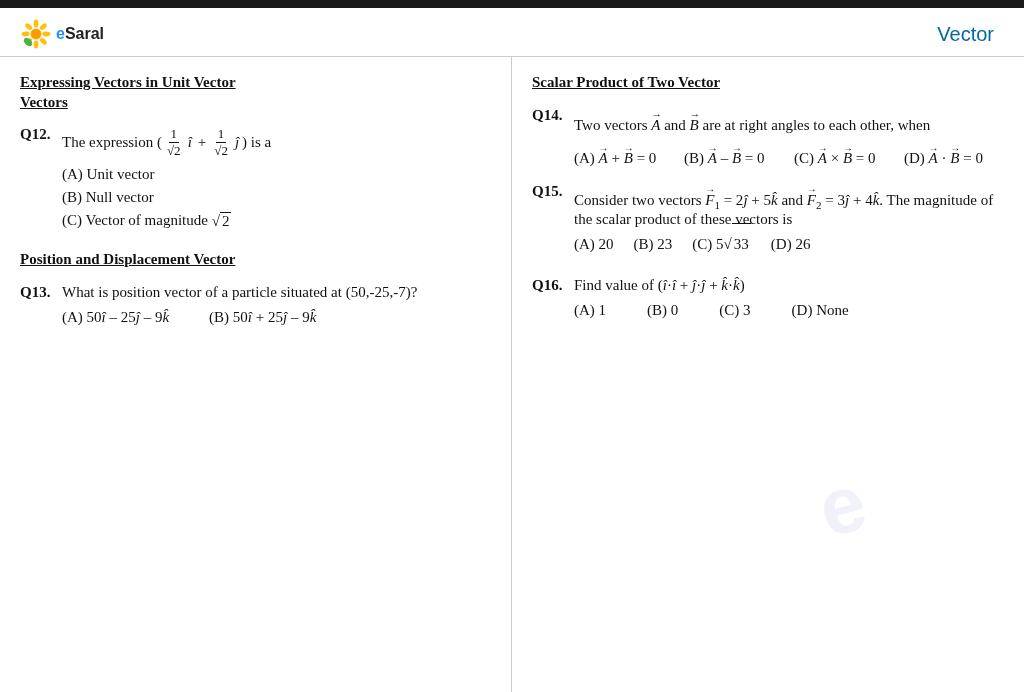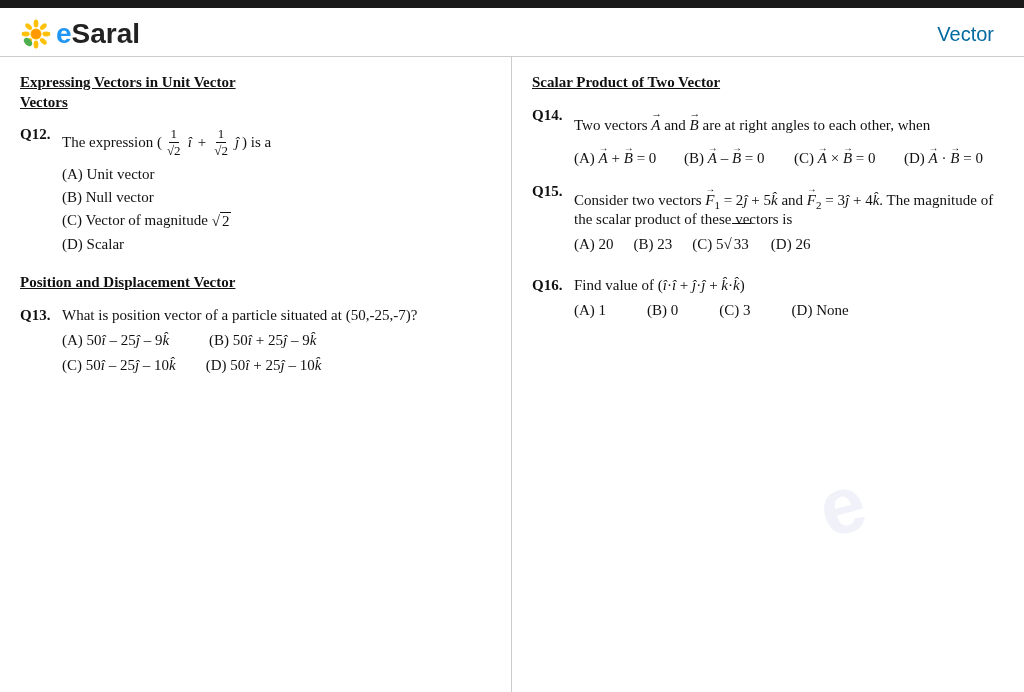--- a/index.html
+++ b/index.html
@@ -161,21 +161,21 @@
         <ellipse cx="20" cy="7" rx="3" ry="5" fill="#FFC107" transform="rotate(90 20 20)"></ellipse>
         <ellipse cx="20" cy="7" rx="3" ry="5" fill="#FFC107" transform="rotate(135 20 20)"></ellipse>
         <ellipse cx="20" cy="7" rx="3" ry="5" fill="#FFC107" transform="rotate(180 20 20)"></ellipse>
         <ellipse cx="20" cy="7" rx="3" ry="5" fill="#FFC107" transform="rotate(225 20 20)"></ellipse>
         <ellipse cx="20" cy="7" rx="3" ry="5" fill="#FFC107" transform="rotate(270 20 20)"></ellipse>
         <ellipse cx="20" cy="7" rx="3" ry="5" fill="#FFC107" transform="rotate(315 20 20)"></ellipse>
         <circle cx="20" cy="20" r="6" fill="#FF9800"></circle>
 
         <ellipse cx="10" cy="30" rx="4" ry="6" fill="#4CAF50" transform="rotate(-45 10 30)"></ellipse>
       </svg>
-      <div style="font-size:28px;font-weight:bold;font-family:Arial,sans-serif;color:#222;">
+      <div style="font-size:16px;font-weight:bold;font-family:Arial,sans-serif;color:#222;">
         <span style="color:#2196F3;">e</span>Saral
       </div>
     </div>
     <div class="subject-label">Vector</div>
   </div>
 
   <div class="main-content" style="position:relative;">
 
     <div class="watermark">e</div>
 
@@ -209,48 +209,39 @@
             is a
           </span>
         </div>
         <div class="options">
           <span class="option-item">(A) Unit vector</span>
           <span class="option-item">(B) Null vector</span>
           <span class="option-item">
             (C) Vector of magnitude 
             <span style="display:inline-block;vertical-align:middle;">√<span style="border-top:1px solid #111;padding:0 2px;">2</span></span>
           </span>
-          <span class="option-item">(D) Scalar</span>
         </div>
       </div>
 
       <div class="section-heading" style="margin-top:20px;">Position and Displacement Vector</div>
 
       <div class="question-block">
         <div class="question-line">
           <span class="q-num">Q13.</span>
           <span class="q-text">What is position vector of a particle situated at (50,-25,-7)?</span>
         </div>
         <div class="options">
           <div style="display:flex;gap:40px;margin-bottom:8px;">
             <span>
               (A) 50<span style="font-style:italic;">î</span> – 25<span style="font-style:italic;">ĵ</span> – 9<span style="font-style:italic;">k̂</span>
             </span>
             <span>
               (B) 50<span style="font-style:italic;">î</span> + 25<span style="font-style:italic;">ĵ</span> – 9<span style="font-style:italic;">k̂</span>
             </span>
           </div>
-          <div style="display:flex;gap:30px;">
-            <span>
-              (C) 50<span style="font-style:italic;">î</span> – 25<span style="font-style:italic;">ĵ</span> – 10<span style="font-style:italic;">k̂</span>
-            </span>
-            <span>
-              (D) 50<span style="font-style:italic;">î</span> + 25<span style="font-style:italic;">ĵ</span> – 10<span style="font-style:italic;">k̂</span>
-            </span>
-          </div>
         </div>
       </div>
 
     </div>
 
     <div class="right-col">
 
       <div class="section-heading">Scalar Product of Two Vector</div>
 
       <div class="question-block">

